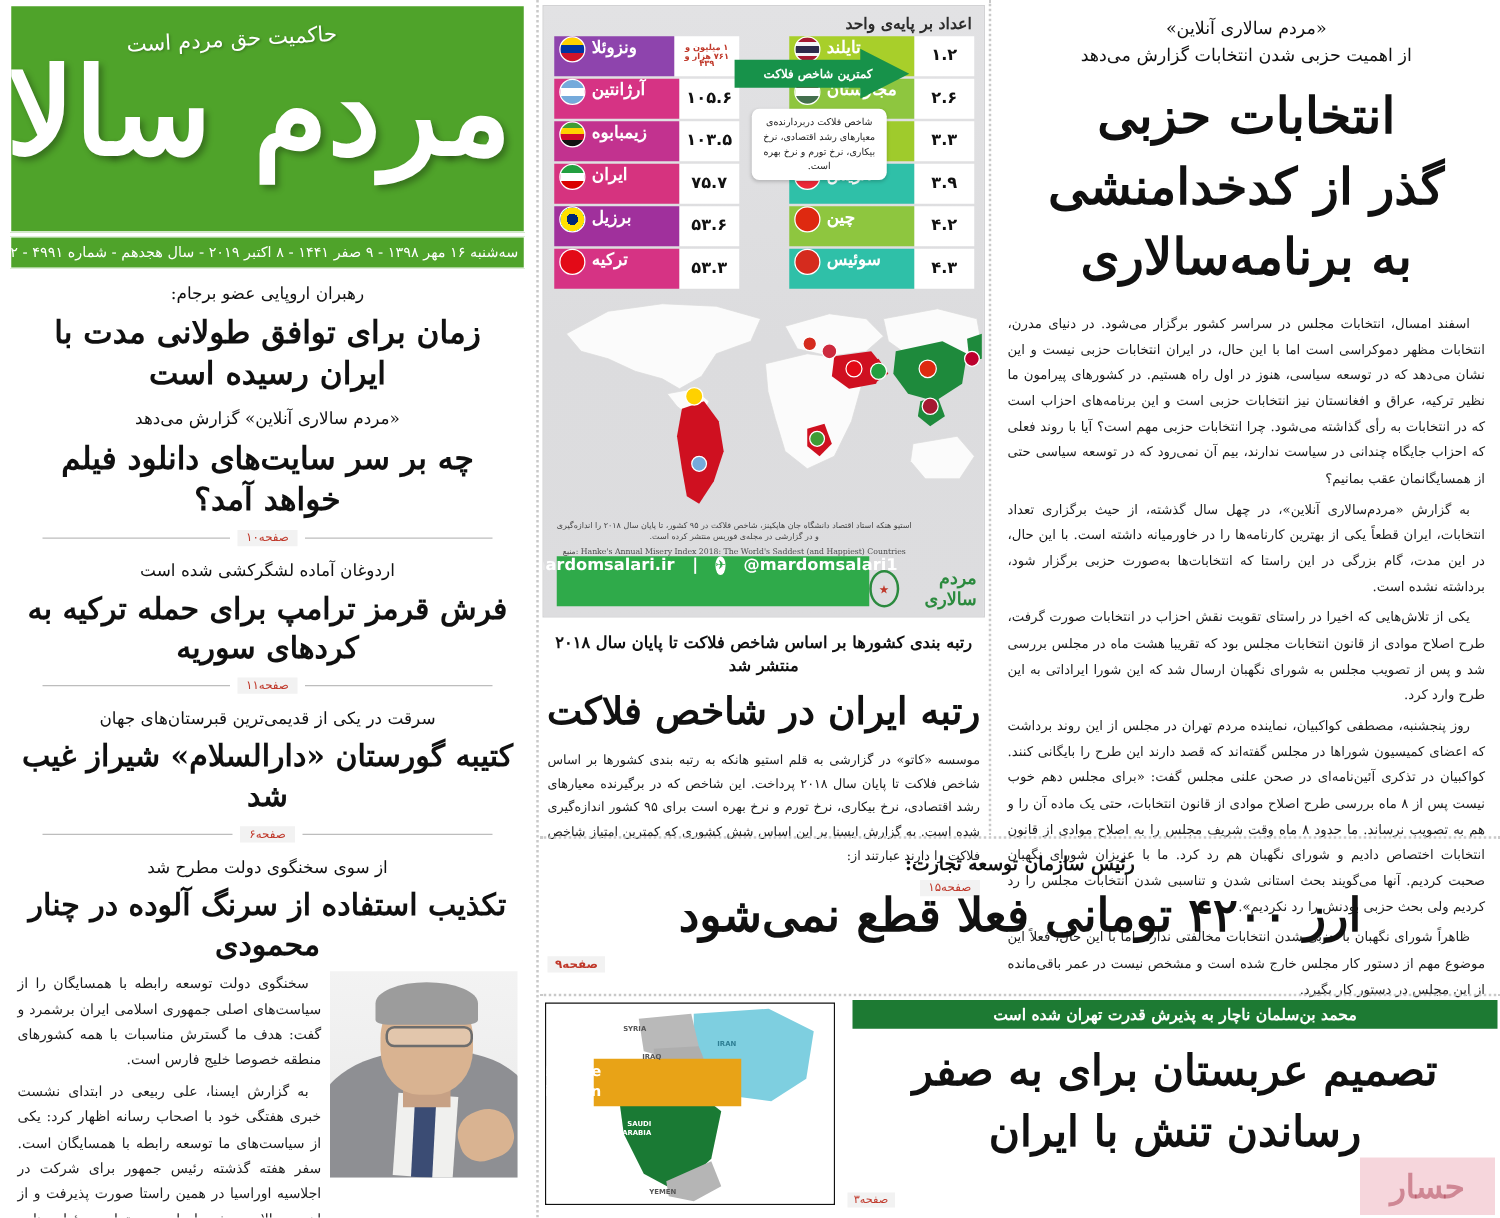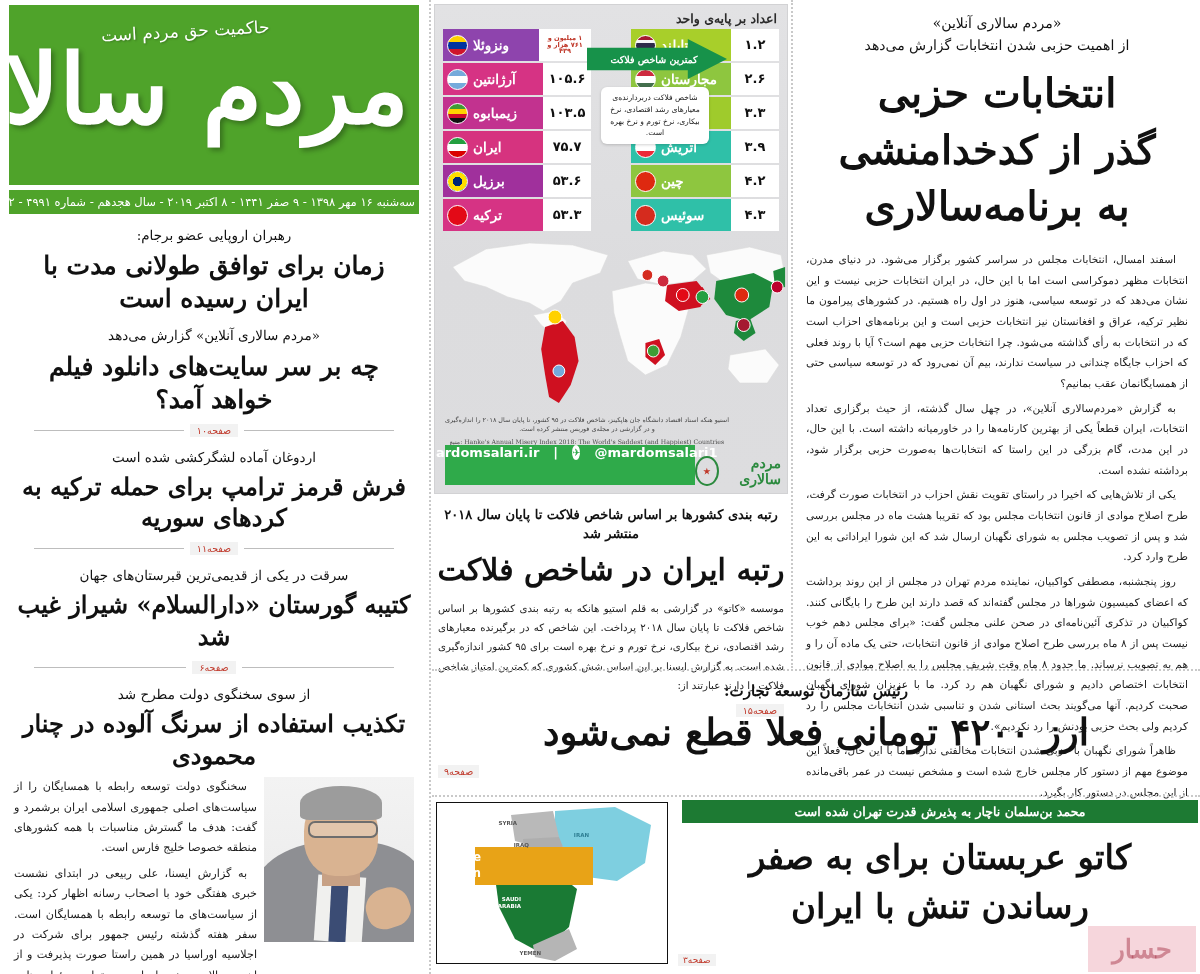--- a/index.html
+++ b/index.html
@@ -120,21 +120,21 @@
   .rank-table{position:absolute;top:24px;width:148px;}
   #table-worst{left:8px;}
   #table-best{right:8px;}
   .rank-row{display:flex;align-items:stretch;height:32px;margin-bottom:2px;}
   .rank-row .val{
     width:48px;flex:0 0 48px;background:#fff;color:#111;font-size:13px;font-weight:bold;
     display:flex;align-items:center;justify-content:center;text-align:center;line-height:1.05;
   }
   .rank-row .val.tiny{font-size:6.6px;font-weight:bold;color:#c0392b;padding:0 2px;}
   .rank-row .nm{
-    flex:1;display:flex;align-items:center;justify-content:flex-end;padding-left:4px;
+    flex:1;display:flex;align-items:flex-start;justify-content:flex-end;padding-left:4px;
     padding-right:6px;color:#fff;font-size:13.5px;font-weight:bold;gap:5px;
     font-family:"DejaVu Serif","Liberation Serif",serif;
   }
   .flagdot{
     width:19px;height:19px;border-radius:50%;flex:0 0 19px;border:1.5px solid #fff;
     background:#ccc;overflow:hidden;position:relative;
   }
   .rank-row.w1 .nm{background:#8e44ad;}
   .rank-row.w2 .nm{background:#d63384;}
   .rank-row.w3 .nm{background:#c2328f;}
@@ -228,21 +228,21 @@
   
   #currency-band{position:absolute;left:432px;top:672px;width:768px;height:118px;}
   #currency-kicker{
     text-align:center;font-size:15px;font-weight:bold;margin-top:10px;
     font-family:"DejaVu Serif","Liberation Serif",serif;
   }
   #currency-headline{
     text-align:center;font-size:37px;font-weight:bold;margin-top:10px;
     font-family:"DejaVu Serif","Liberation Serif",serif;
   }
-  #currency-pagetag{position:absolute;left:6px;bottom:12px;color:#c0392b;font-size:9.5px;background:#f2f2f2;padding:1px 6px;}
+  #currency-pagetag{position:absolute;left:6px;bottom:12px;color:#c0392b;font-size:9.5px;background:#f2f2f2;padding:1px 6px;font-weight:bold;}
 
   
   #saudi-area{position:absolute;left:432px;top:798px;width:768px;height:176px;}
   #saudi-map{
     position:absolute;left:4px;top:4px;width:230px;height:160px;background:#fff;
     border:1px solid #111;overflow:hidden;
   }
   #saudi-map svg{width:100%;height:100%;display:block;}
   #saudi-text{position:absolute;right:0;top:0;width:520px;}
   #saudi-banner{
@@ -538,21 +538,21 @@
         <text x="92" y="44" font-family="DejaVu Sans, sans-serif" font-size="5.5" font-weight="bold" fill="#555">IRAQ</text>
         <text x="152" y="34" font-family="DejaVu Sans, sans-serif" font-size="5.5" font-weight="bold" fill="#2f7f94">IRAN</text>
         <text x="84" y="98" font-family="DejaVu Sans, sans-serif" font-size="5.5" font-weight="bold" fill="#ffffff">SAUDI</text>
         <text x="84" y="105" font-family="DejaVu Sans, sans-serif" font-size="5.5" font-weight="bold" fill="#ffffff">ARABIA</text>
         <text x="104" y="152" font-family="DejaVu Sans, sans-serif" font-size="5.5" font-weight="bold" fill="#555">YEMEN</text>
       </svg>
     </div>
     <div id="saudi-text">
       <div id="saudi-banner">محمد بن‌سلمان ناچار به پذیرش قدرت تهران شده است</div>
       <div id="saudi-headline">
-        <div>کاتو عربستان برای به صفر</div>
+        <div>تصمیم عربستان برای به صفر</div>
         <div>رساندن تنش با ایران</div>
       </div>
     </div>
     <div id="saudi-pagetag">صفحه۳</div>
     <div id="watermark">حسار</div>
   </div>
 
 </div>
 
 </body></html>

